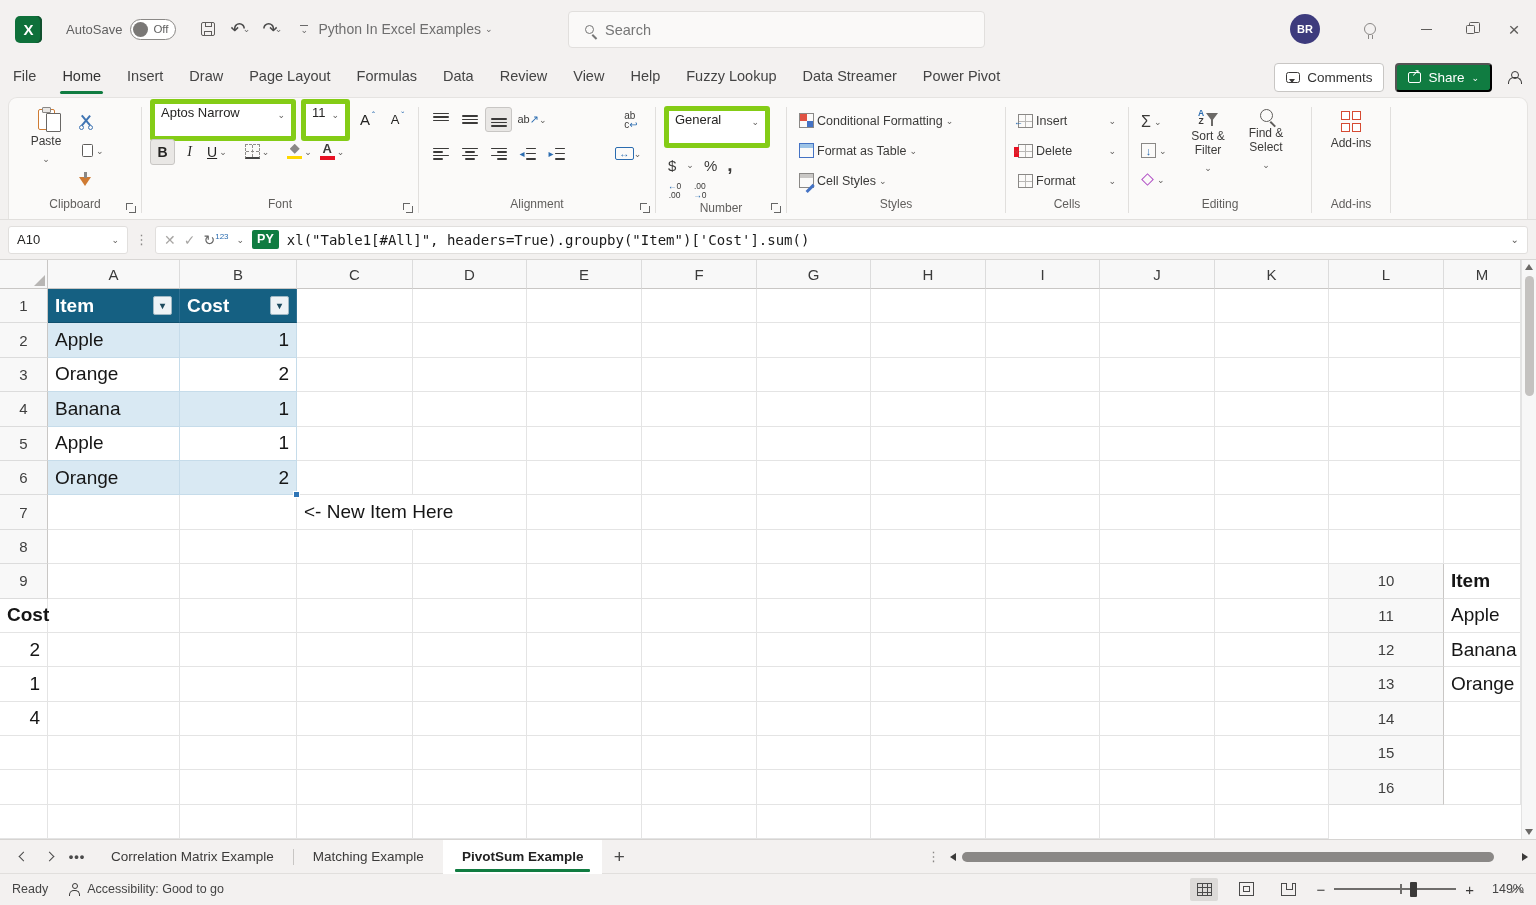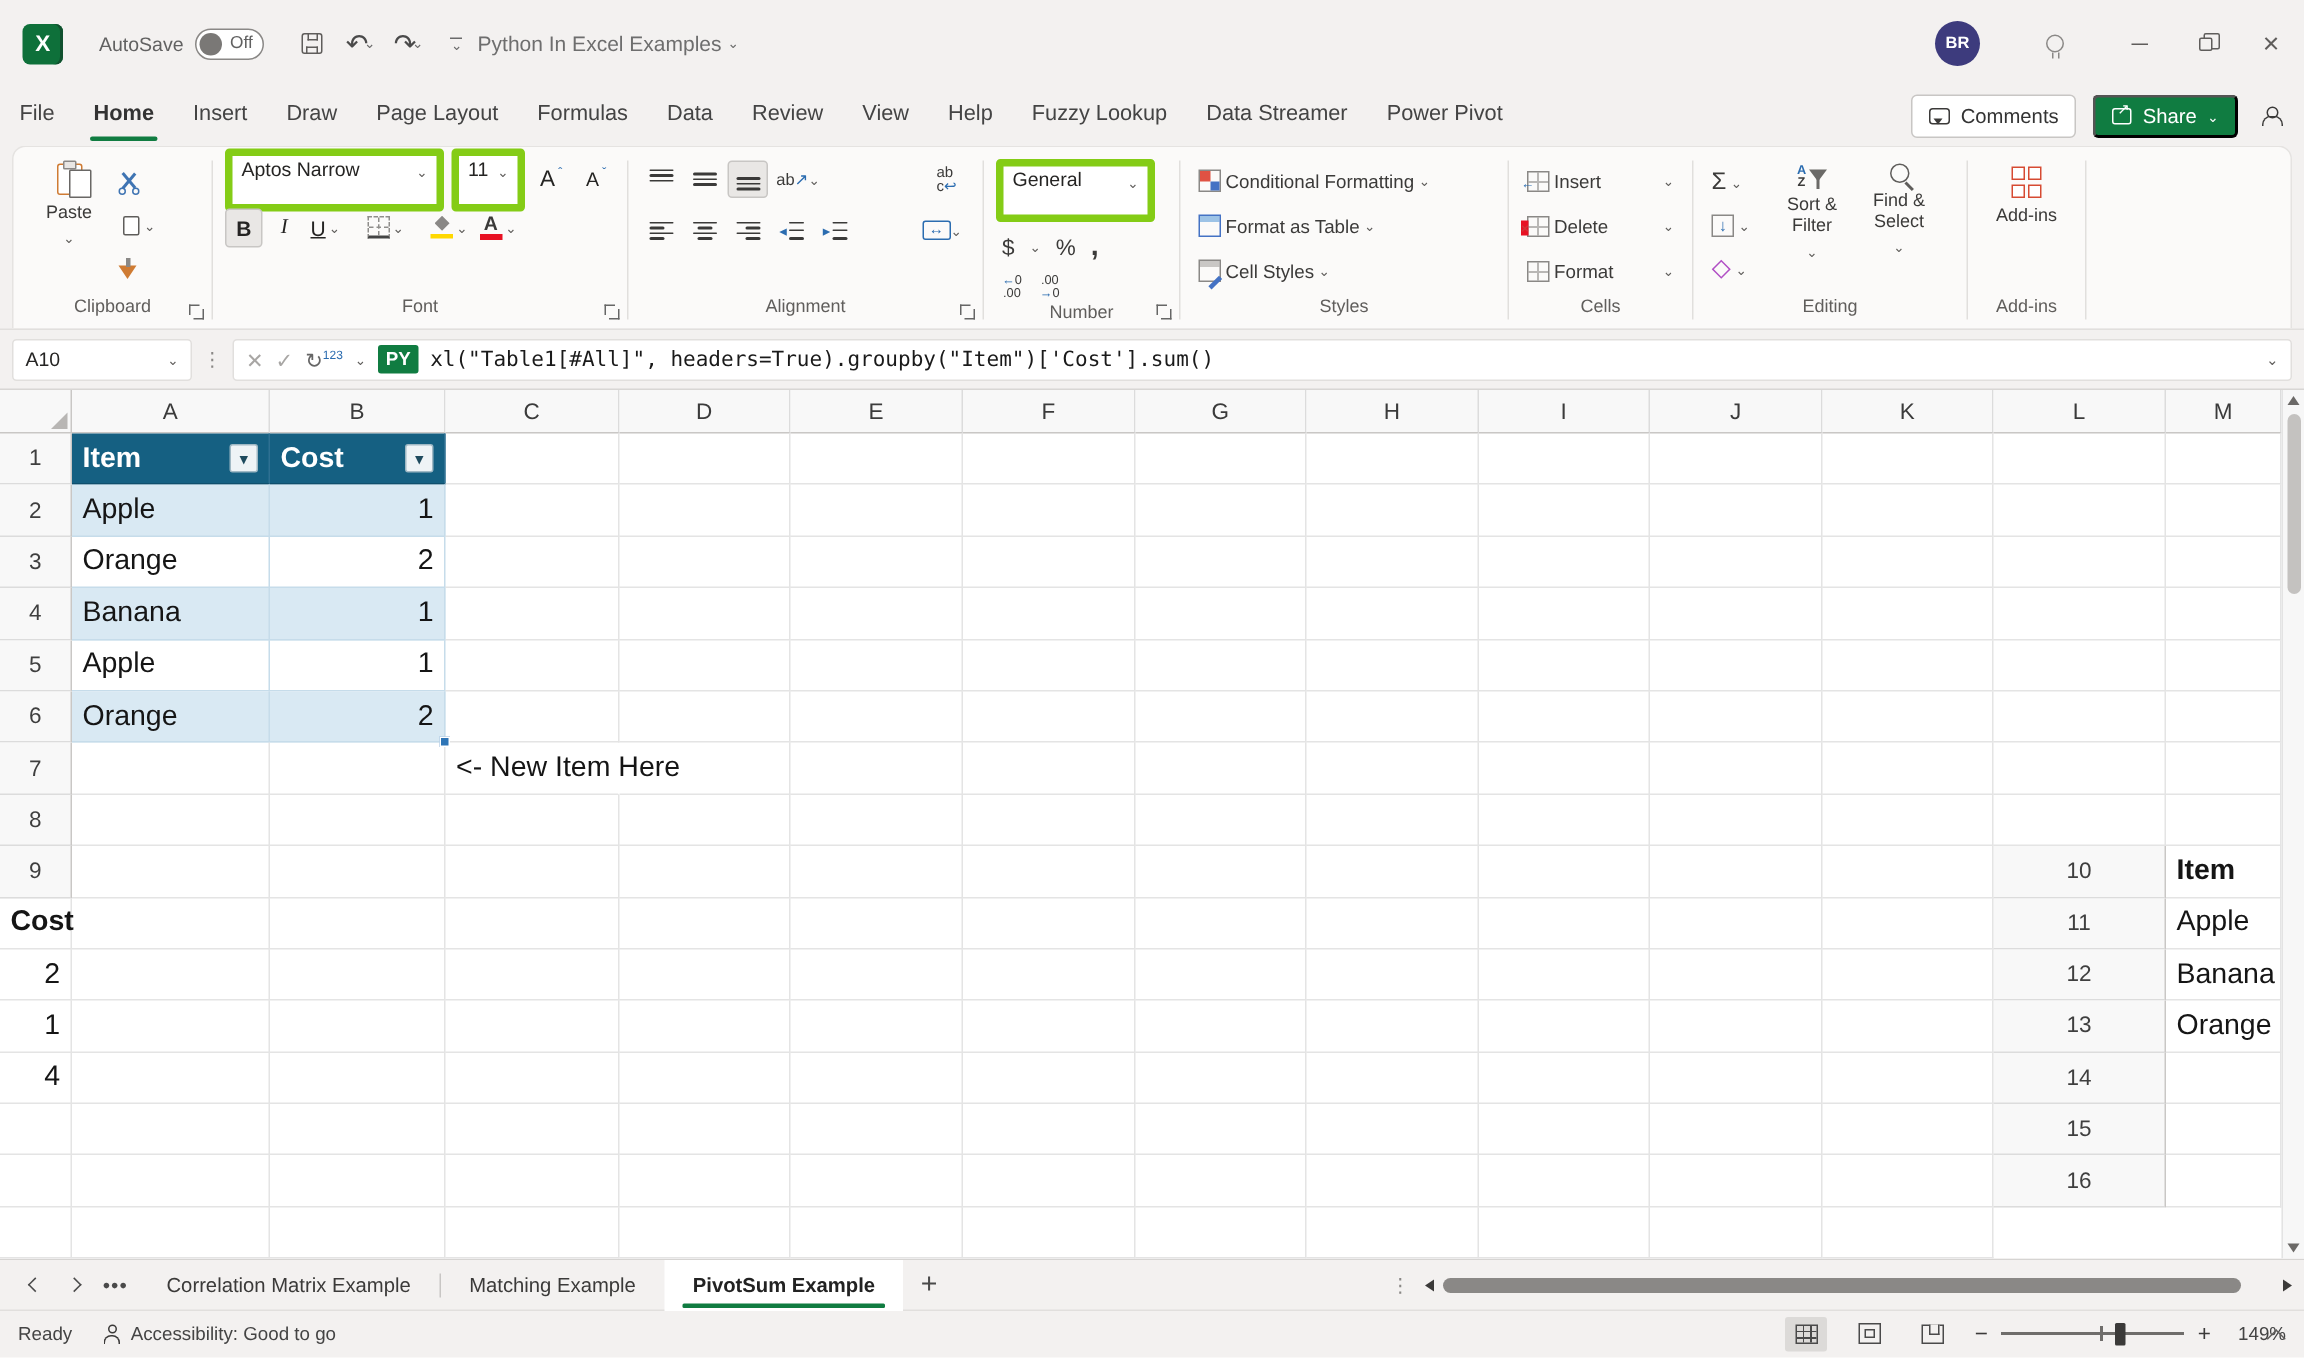--- a/index.html
+++ b/index.html
@@ -35,21 +35,21 @@
 .winbtn{width:44px;height:58px;display:flex;align-items:center;justify-content:center;color:#5f5d5b}
 .bulbbtn{width:44px;height:58px;display:flex;align-items:center;justify-content:center;margin-right:12px}
 .ic-min{width:11px;border-top:1.3px solid #5f5d5b}
 .ic-restore{width:9px;height:9px;border:1.2px solid #5f5d5b;border-radius:1.5px;position:relative;background:#f3f1f0}
 .ic-restore::before{content:'';position:absolute;top:-3.4px;left:2px;width:9px;height:9px;border:1.2px solid #5f5d5b;border-radius:1.5px;z-index:-1}
 .ic-close{font-size:19px;line-height:1}
 
 
 .tabsrow{height:39px;display:flex;align-items:center;padding-left:0}
 .rtab{padding:0 13px;height:39px;line-height:37px;font-size:14.5px;color:#444;position:relative;white-space:nowrap}
-.rtab.active{font-weight:700;color:#333}
+.rtab.active{font-weight:400;color:#333}
 .rtab.active::after{content:'';position:absolute;left:11px;right:11px;bottom:3px;height:3px;border-radius:2px;background:#107C41}
 .tabs-right{margin-left:auto;display:flex;align-items:center;gap:11px;padding-right:14px}
 .btn-comments{height:29px;background:#fff;border:1px solid #c8c6c4;border-radius:4px;display:flex;align-items:center;gap:7px;padding:0 11px;font-size:13.5px;color:#333}
 .ic-comment{width:14px;height:11px;border:1.3px solid #3b3a39;border-radius:2.5px;position:relative}
 .ic-comment::after{content:'';position:absolute;left:2px;bottom:-4px;border:3px solid transparent;border-top:4px solid #3b3a39}
 .btn-share{height:29px;background:#107C41;border-radius:4px;display:flex;align-items:center;gap:7px;padding:0 11px;font-size:13.5px;color:#fff;font-weight:400}
 .ic-share{width:13px;height:11px;border:1.5px solid #fff;border-radius:2px;position:relative}
 .ic-share::after{content:'↗';position:absolute;top:-6px;left:2px;font-size:10px;color:#fff;background:transparent}
 .sharechev{font-size:9px;color:#fff}
 .ic-person{width:15px;height:13px;position:relative;margin-left:4px}
@@ -260,20 +260,24 @@
         <span class="qcustom">
           <i class="bar"></i>
           <i class="ch">⌄</i>
         </span>
       </span>
   </div>
   <div class="doctitle">
     <span>Python In Excel Examples</span>
     <span class="minichev">⌄</span>
   </div>
+  <div class="searchbox">
+    <span class="ic-search"></span>
+    <span>Search</span>
+  </div>
   <div class="tb-right">
     <div class="avatar">BR</div>
     <div class="bulbbtn">
         <span class="ic-bulb"></span>
       </div>
     <div class="winbtn">
         <span class="ic-min"></span>
       </div>
     <div class="winbtn">
         <span class="ic-restore"></span>

